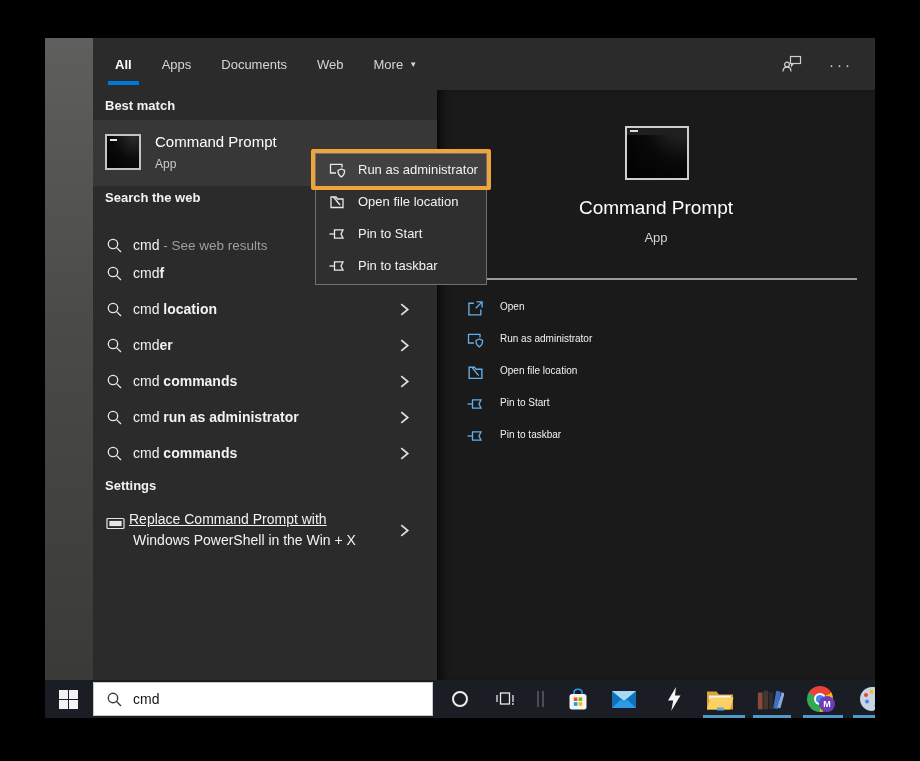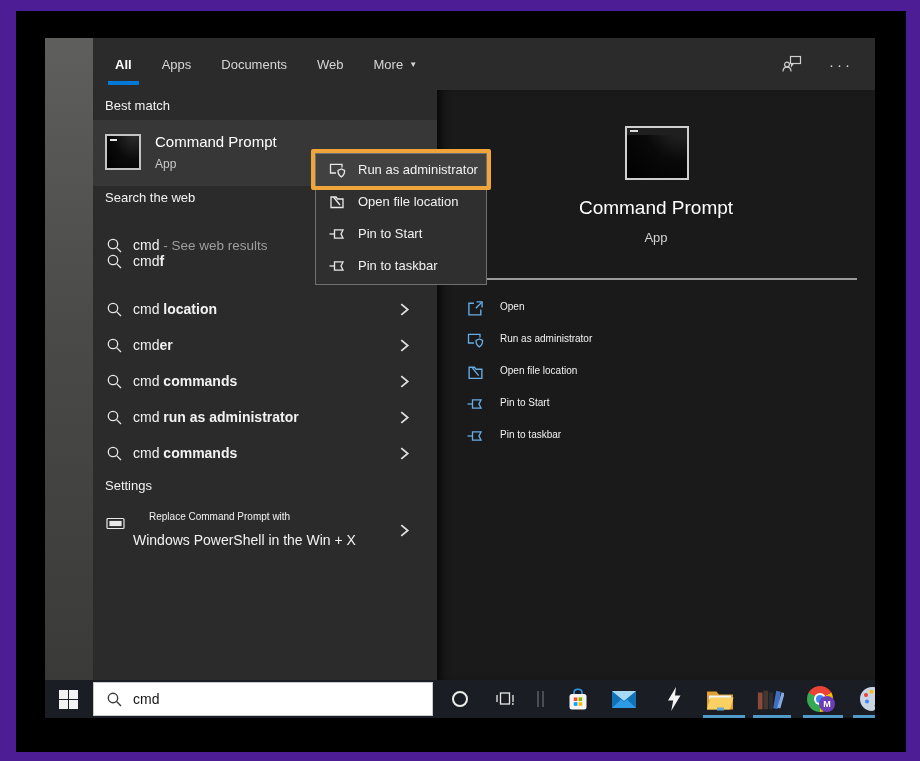--- a/index.html
+++ b/index.html
@@ -1,55 +1,55 @@
 <!DOCTYPE html>
 <html><head>
 <meta charset="utf-8">
 <style>
   * { margin:0; padding:0; box-sizing:border-box; }
   html,body { background:#ffffff; }
   body { font-family:"Liberation Sans","DejaVu Sans",sans-serif; }
-  .page { position:relative; width:920px; height:761px; background:#4c1d95; overflow:hidden; }
+  .page { position:relative; width:920px; height:761px; background:#000000; overflow:hidden; }
   .frame { position:absolute; left:16px; top:11px; width:890px; height:741px; background:#000; }
 
   
   .desktop-strip { position:absolute; left:45px; top:38px; width:48px; height:642px;
     background:linear-gradient(180deg,#5f5f5d 0%,#4a4a48 45%,#3a3a38 100%); }
 
   
   .header { position:absolute; left:93px; top:38px; width:782px; height:52px; background:#2b2b2b; }
   .tabs { position:absolute; left:22px; top:0; height:52px; display:flex; align-items:center; gap:30px; }
   .tab { position:relative; color:#d6d6d6; font-size:13px; height:52px; display:flex; align-items:center; cursor:default; }
   .tab.active { color:#fff; font-weight:bold; }
   .tab.active::after { content:""; position:absolute; left:-7px; right:-7px; bottom:5px; height:4px; background:#0078d7; }
   .caret { font-size:8px; margin-left:6px; color:#d6d6d6; }
   .header-right { position:absolute; right:22px; top:0; height:52px; display:flex; align-items:center; gap:26px; color:#cfcfcf; }
   .ellipsis { font-size:15px; letter-spacing:3px; color:#d9d9d9; }
 
   .left-panel { position:absolute; left:93px; top:90px; width:344px; height:590px; background:#2b2b2b; }
 
-  .section-label { position:absolute; left:105px; color:#f2f2f2; font-size:13px; font-weight:normal; }
+  .section-label { position:absolute; left:105px; color:#f2f2f2; font-size:13px; font-weight:bold; }
 
   .best-row { position:absolute; left:93px; top:120px; width:344px; height:66px; background:#373737; }
   .cmd-icon-sm { position:absolute; left:12px; top:14px; width:36px; height:36px; background:#050505;
     border:2px solid #c4c4c4; background:radial-gradient(ellipse at 85% -10%, #303030 0%, #0a0a0a 55%, #000 100%); }
   .cmd-icon-sm .spark { position:absolute; left:3px; top:3px; width:7px; height:2px; background:#e8e8e8; }
   .best-title { position:absolute; left:62px; top:13px; color:#ffffff; font-size:15px; }
   .best-sub { position:absolute; left:62px; top:37px; color:#c9c9c9; font-size:12px; }
 
   .web-row { position:absolute; left:93px; width:344px; height:36px; }
   .web-row .mag { position:absolute; left:13px; top:9px; color:#e8e8e8; }
   .row-text { position:absolute; left:40px; top:9px; font-size:14px; color:#f2f2f2; }
   .row-text span, .row-text b { white-space:pre; }
   .row-text .gray { color:#9e9e9e; font-size:13.5px; }
   .chev { position:absolute; right:26px; top:11px; color:#e0e0e0; }
 
   .settings-row { position:absolute; left:93px; top:504px; width:344px; height:58px; }
   .settings-row .s-icon { position:absolute; left:13px; top:13px; color:#e8e8e8; }
-  .s-line1 { position:absolute; left:56px; top:7px; font-size:10px; color:#f2f2f2; }
+  .s-line1 { position:absolute; left:36px; top:7px; font-size:14px; color:#f2f2f2;text-decoration:underline; }
   .s-line2 { position:absolute; left:40px; top:28px; font-size:14px; color:#f2f2f2; }
 
   
   .right-panel { position:absolute; left:437px; top:90px; width:438px; height:590px; background:#1a1a1a;
     box-shadow:inset 10px 0 12px -8px #000; }
   .cmd-icon-lg { position:absolute; left:188px; top:36px; width:64px; height:54px;
     border:2px solid #cfcfcf; background:radial-gradient(ellipse at 90% -15%, #2e2e2e 0%, #090909 50%, #000 100%); }
   .cmd-icon-lg .bar { position:absolute; left:0; top:0; width:100%; height:7px; background:#1f1f1f; }
   .cmd-icon-lg .spark { position:absolute; left:3px; top:2px; width:8px; height:2px; background:#dcdcdc; }
   .rp-title { position:absolute; left:0; top:107px; width:100%; text-align:center; color:#ffffff; font-size:19px; }
@@ -150,21 +150,21 @@
 
   <div class="web-row" style="top:228px;">
     <span class="mag">
         <svg width="17" height="17" viewBox="0 0 17 17" fill="none" stroke="currentColor" stroke-width="1.3">
           <circle cx="7" cy="7" r="4.7"></circle>
           <line x1="10.6" y1="10.6" x2="15" y2="15"></line>
         </svg>
       </span>
     <span class="row-text"><span>cmd</span><b></b><span class="gray"> - See web results</span></span>
   </div>
-  <div class="web-row" style="top:244px;">
+  <div class="web-row" style="top:256px;">
     <span class="mag">
         <svg width="17" height="17" viewBox="0 0 17 17" fill="none" stroke="currentColor" stroke-width="1.3">
           <circle cx="7" cy="7" r="4.7"></circle>
           <line x1="10.6" y1="10.6" x2="15" y2="15"></line>
         </svg>
       </span>
     <span class="row-text"><span>cmd</span><b>f</b><span class="gray"></span></span>
   </div>
   <div class="web-row" style="top:292px;">
     <span class="mag">

